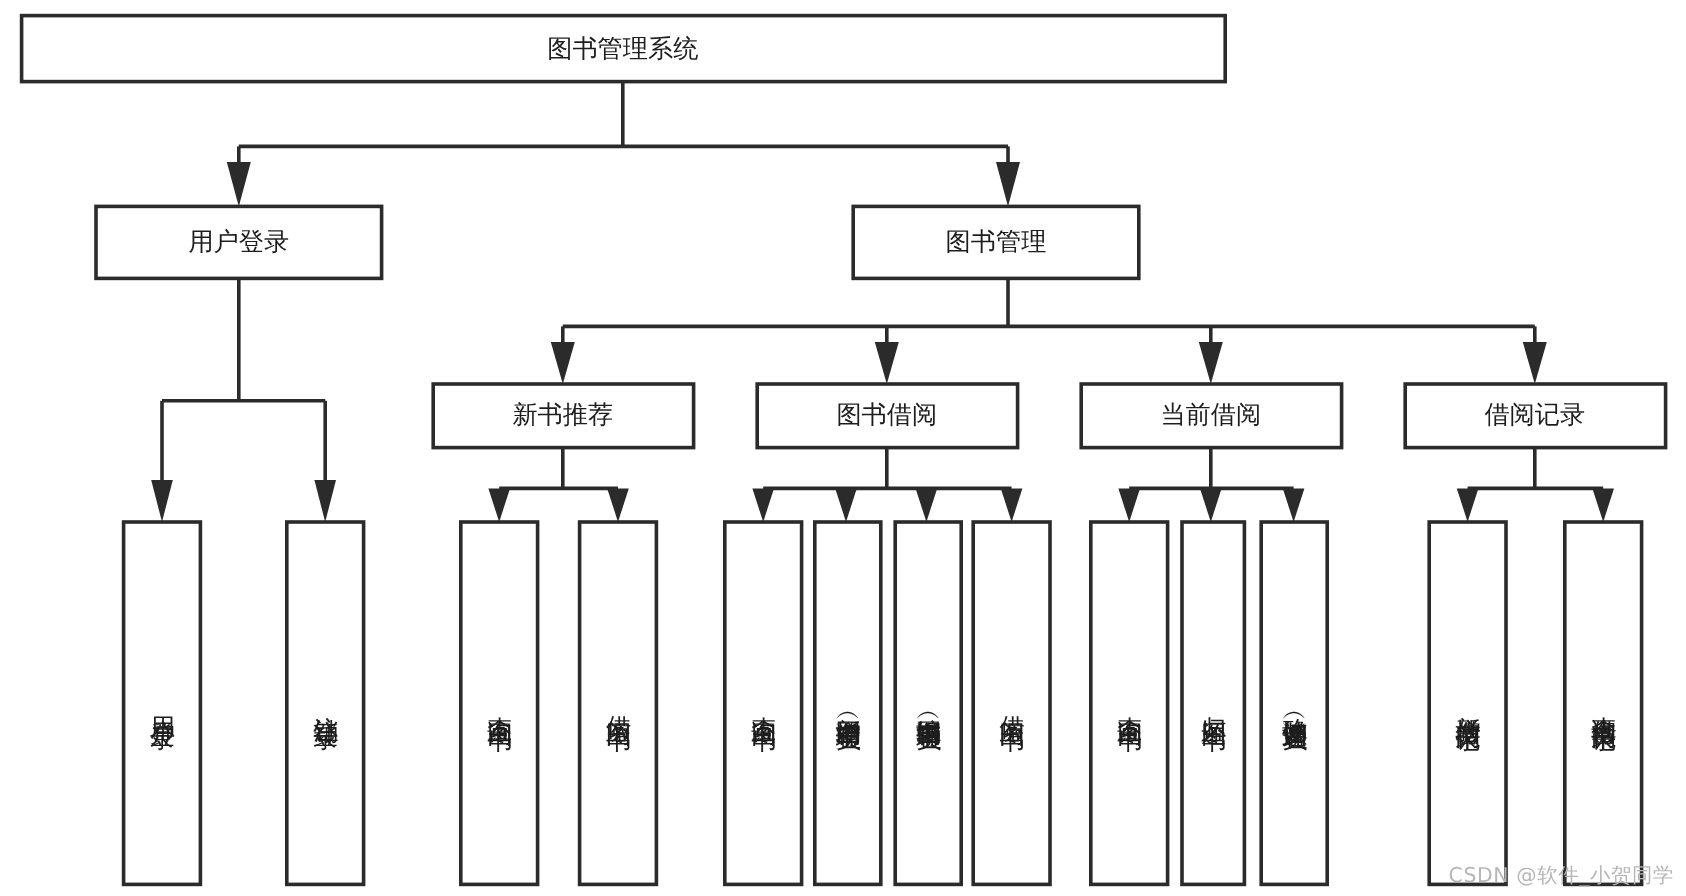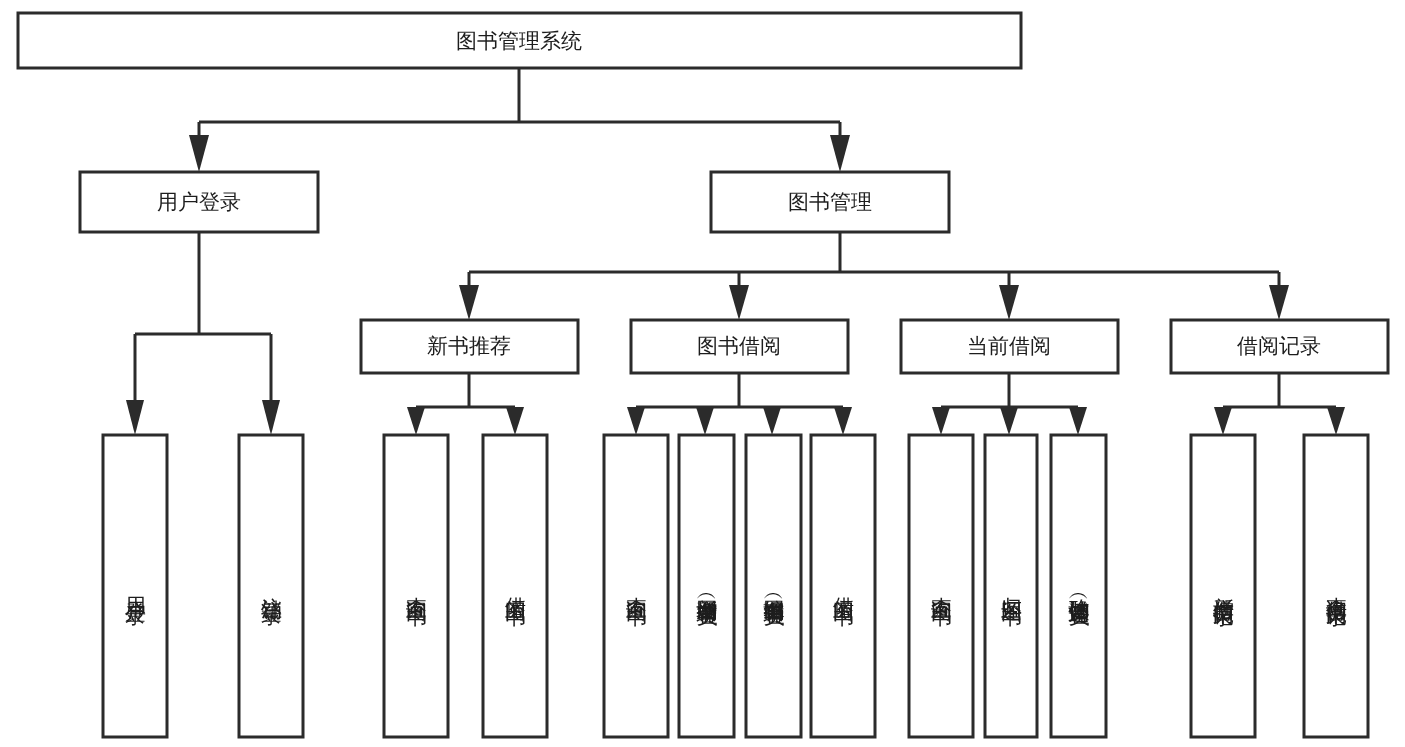--- a/index.html
+++ b/index.html
@@ -196,14 +196,15 @@
   <div class="node-label-v" style="left:746px; top:435px; width:55px; height:302px; letter-spacing:1px;">编辑图书（管理员）</div>
   <div class="node-label-v" style="left:811px; top:435px; width:64px; height:302px;">借阅图书</div>
 
   <div class="node-label-v" style="left:909px; top:435px; width:64px; height:302px;">查询图书</div>
   <div class="node-label-v" style="left:985px; top:435px; width:52px; height:302px;">归还图书</div>
   <div class="node-label-v" style="left:1051px; top:435px; width:55px; height:302px; letter-spacing:1px;">确认归还（管理员）</div>
 
   <div class="node-label-v" style="left:1191px; top:435px; width:64px; height:302px; letter-spacing:2px;">新增借阅记录</div>
   <div class="node-label-v" style="left:1304px; top:435px; width:64px; height:302px; letter-spacing:2px;">查询借阅记录</div>
 
+  <div class="watermark">CSDN @软件_小贺同学</div>
 
 </div>
 
 </body></html>

